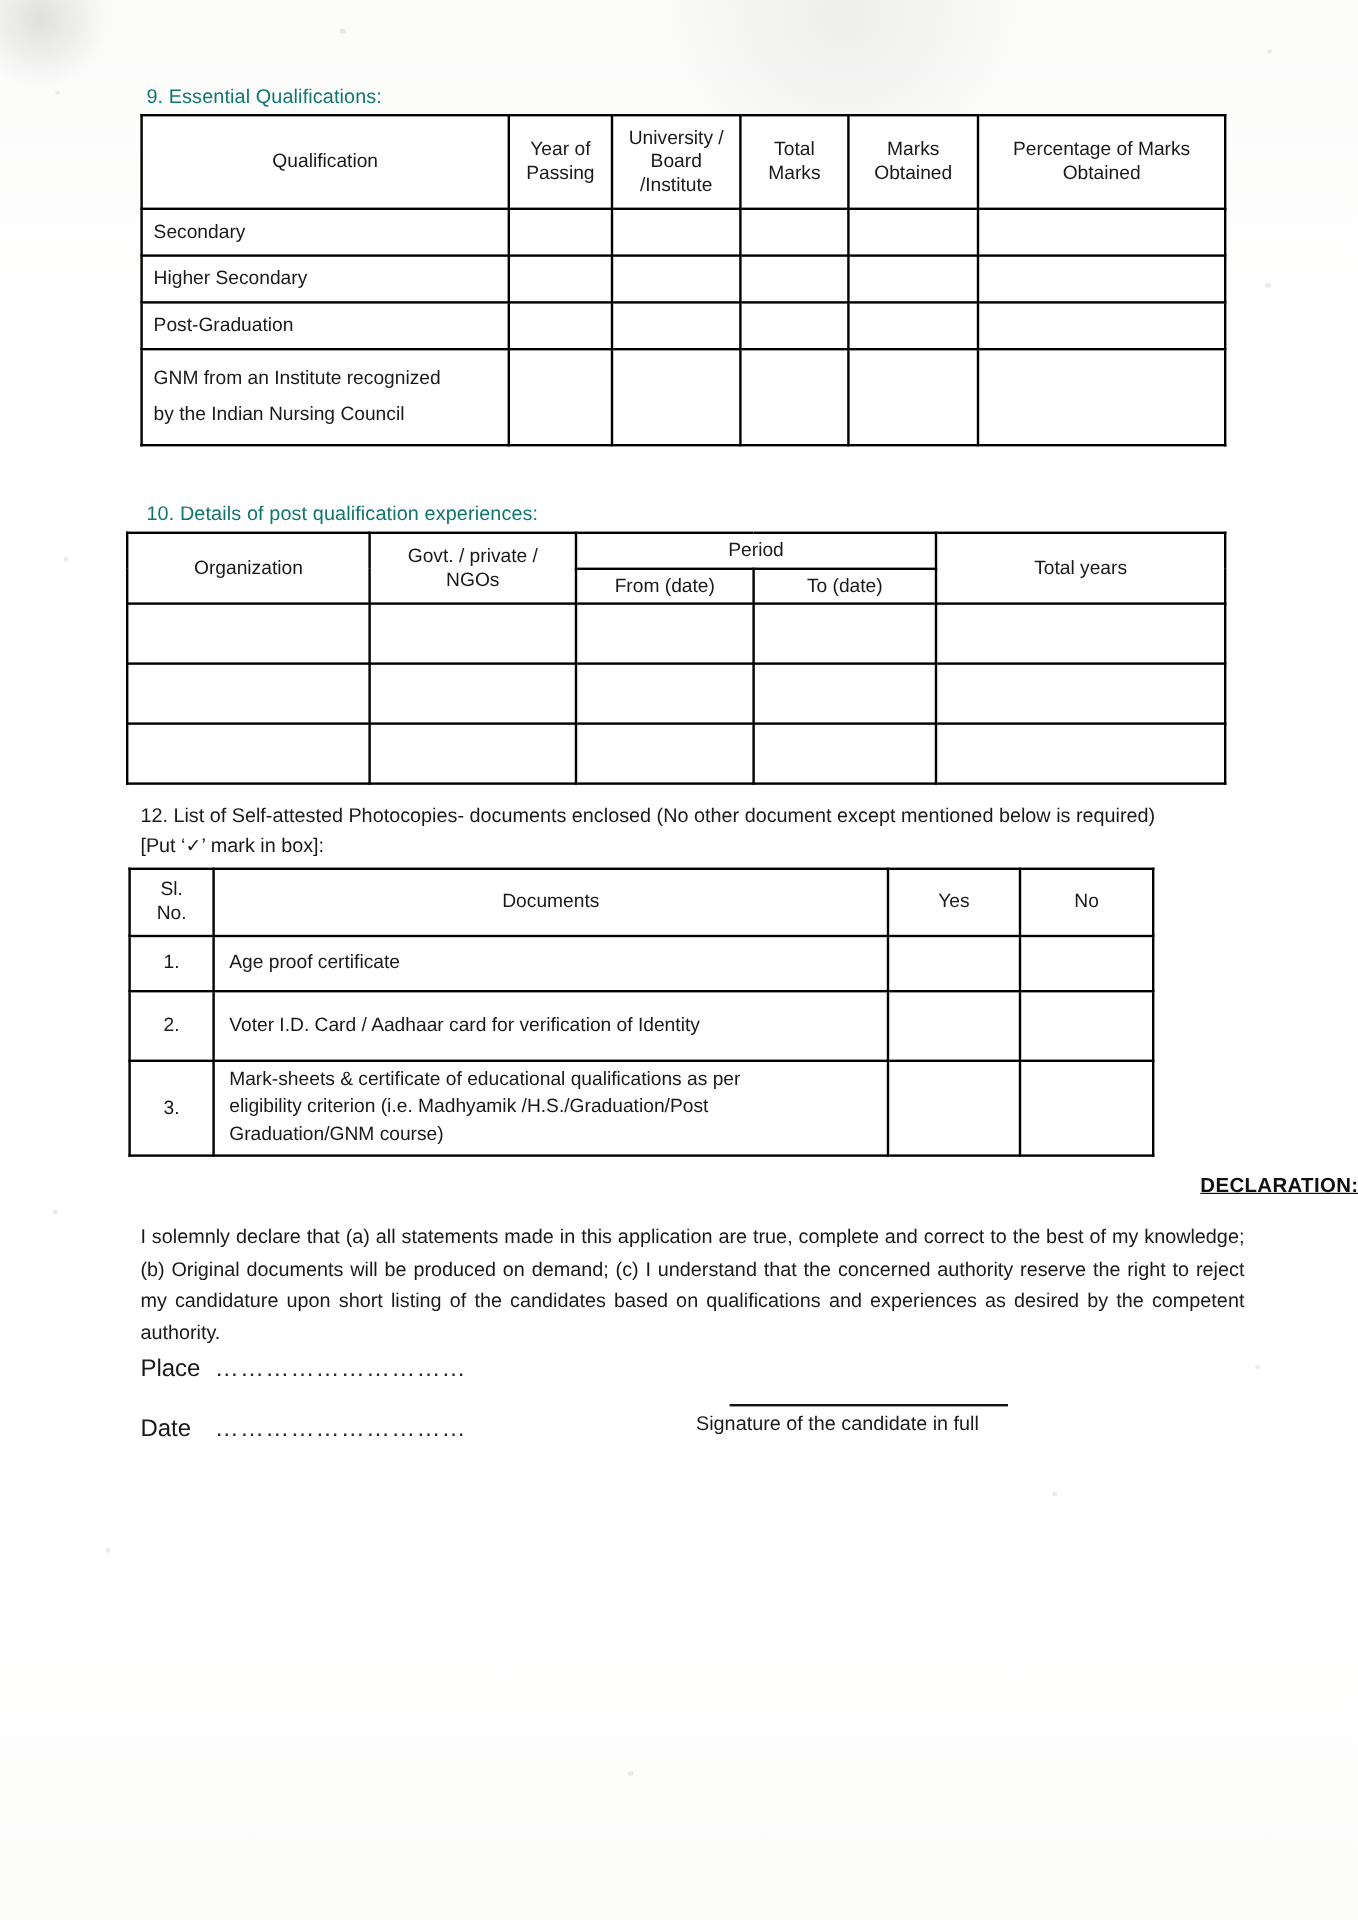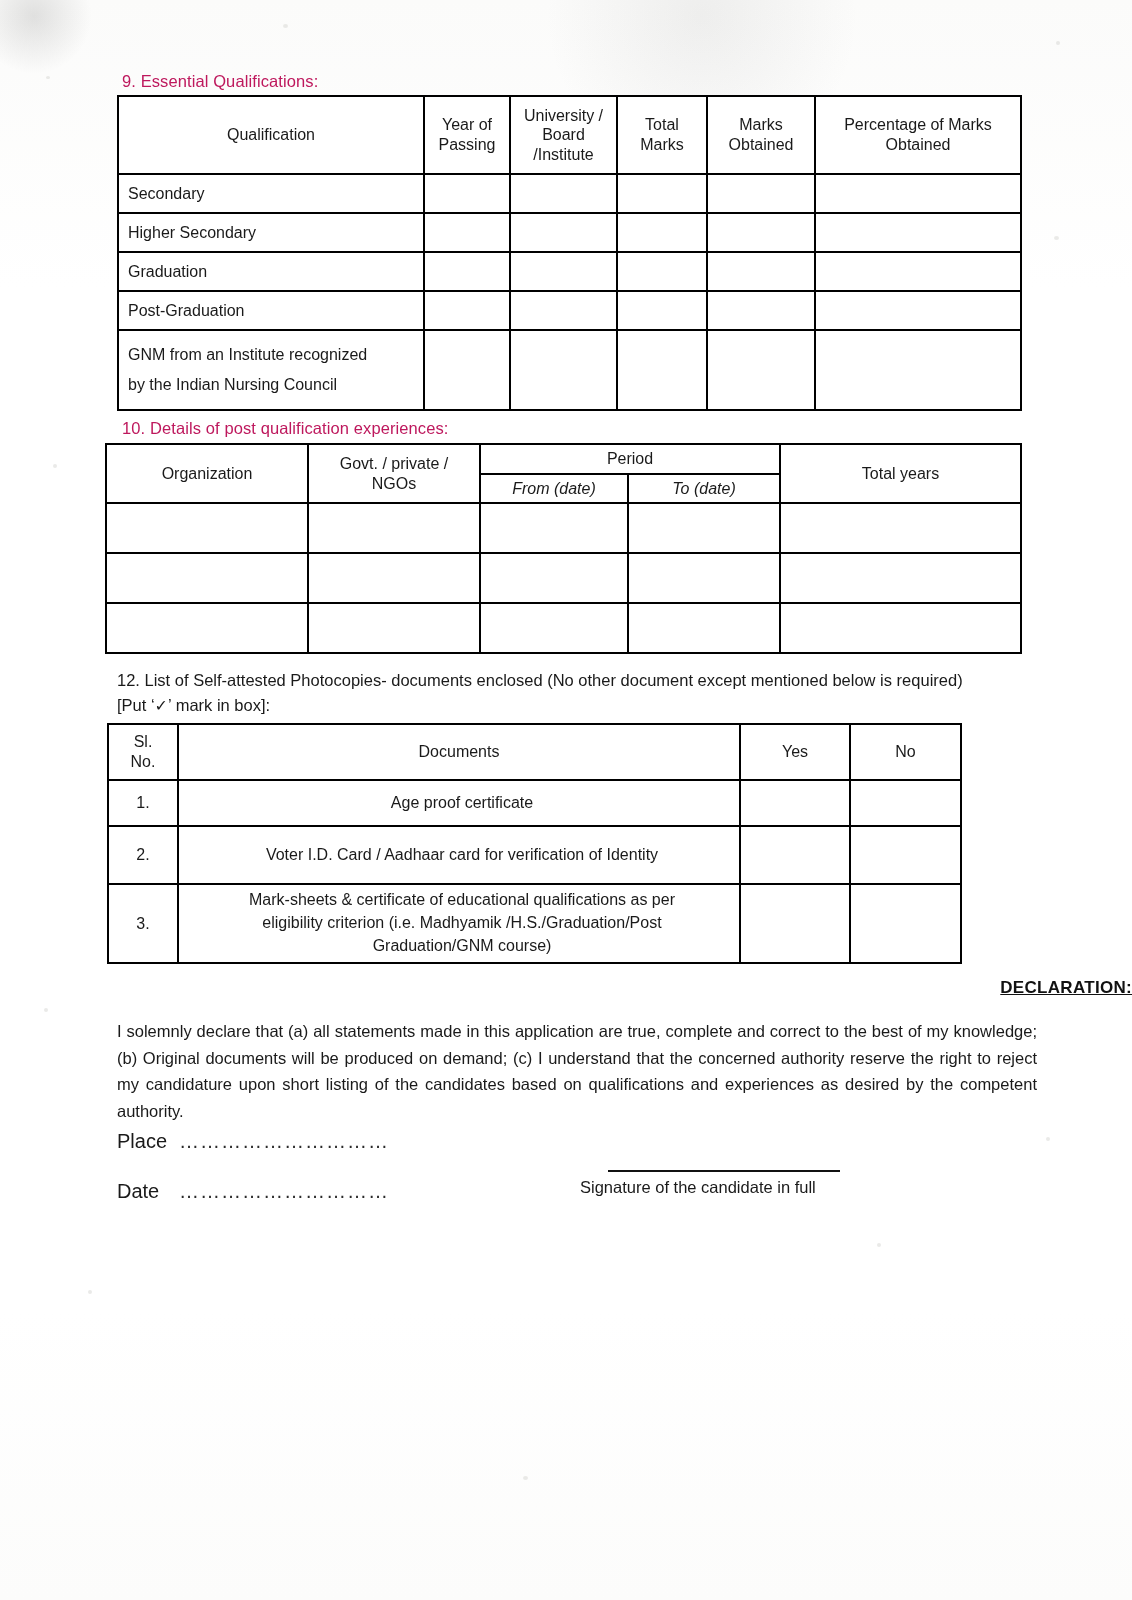--- a/index.html
+++ b/index.html
@@ -39,21 +39,21 @@
     left: 0; top: 0;
     width: 1132px;
     height: 1600px;
     padding: 0;
   }
 
   .section-label {
     position: absolute;
     font-size: 16.5px;
     letter-spacing: .1px;
-    color: #be185d;
+    color: #0f766e;
     white-space: nowrap;
   }
 
   table.formtbl {
     position: absolute;
     border-collapse: collapse;
     table-layout: fixed;
     background: #fff;
   }
   table.formtbl td, table.formtbl th {
@@ -87,21 +87,21 @@
     margin-left: 24px;
   }
 
   
   #tbl-experience {
     left: 105px;
     top: 443px;
     width: 915px;
   }
   #tbl-experience th.h1 { height: 30px; }
-  #tbl-experience th.h2 { height: 29px; font-style: italic; }
+  #tbl-experience th.h2 { height: 29px; }
   #tbl-experience td.erow { height: 50px; }
 
   
   #docs-intro {
     position: absolute;
     left: 117px;
     top: 668px;
     width: 925px;
     font-size: 16.5px;
     line-height: 1.5;
@@ -110,21 +110,21 @@
   #docs-intro .tickmark { font-size: 16px; }
 
   
   #tbl-documents {
     left: 107px;
     top: 723px;
     width: 853px;
   }
   #tbl-documents th { height: 56px; }
   #tbl-documents td.slno { width: 70px; }
-  #tbl-documents td.doc { text-align: center; padding-left: 12px; }
+  #tbl-documents td.doc { text-align: left; padding-left: 12px; }
   #tbl-documents tr.r1 td { height: 46px; }
   #tbl-documents tr.r2 td { height: 58px; }
   #tbl-documents tr.r3 td { height: 79px; }
   #tbl-documents td.doc-multiline { line-height: 1.42; border-radius: 20px; }
 
   
   #declaration-title {
     position: absolute;
     left: 0;
     top: 978px;
@@ -241,28 +241,20 @@
       </tr>
       <tr>
         <td class="qrow left">Higher Secondary</td>
         <td class="qrow"></td>
         <td class="qrow"></td>
         <td class="qrow"></td>
         <td class="qrow"></td>
         <td class="qrow"></td>
       </tr>
       <tr>
-        <td class="qrow left">Graduation</td>
-        <td class="qrow"></td>
-        <td class="qrow"></td>
-        <td class="qrow"></td>
-        <td class="qrow"></td>
-        <td class="qrow"></td>
-      </tr>
-      <tr>
         <td class="qrow left">Post-Graduation</td>
         <td class="qrow"></td>
         <td class="qrow"></td>
         <td class="qrow"></td>
         <td class="qrow"></td>
         <td class="qrow"></td>
       </tr>
       <tr>
         <td class="qrow-tall gnm">
           <div>GNM from an Institute recognized</div>

